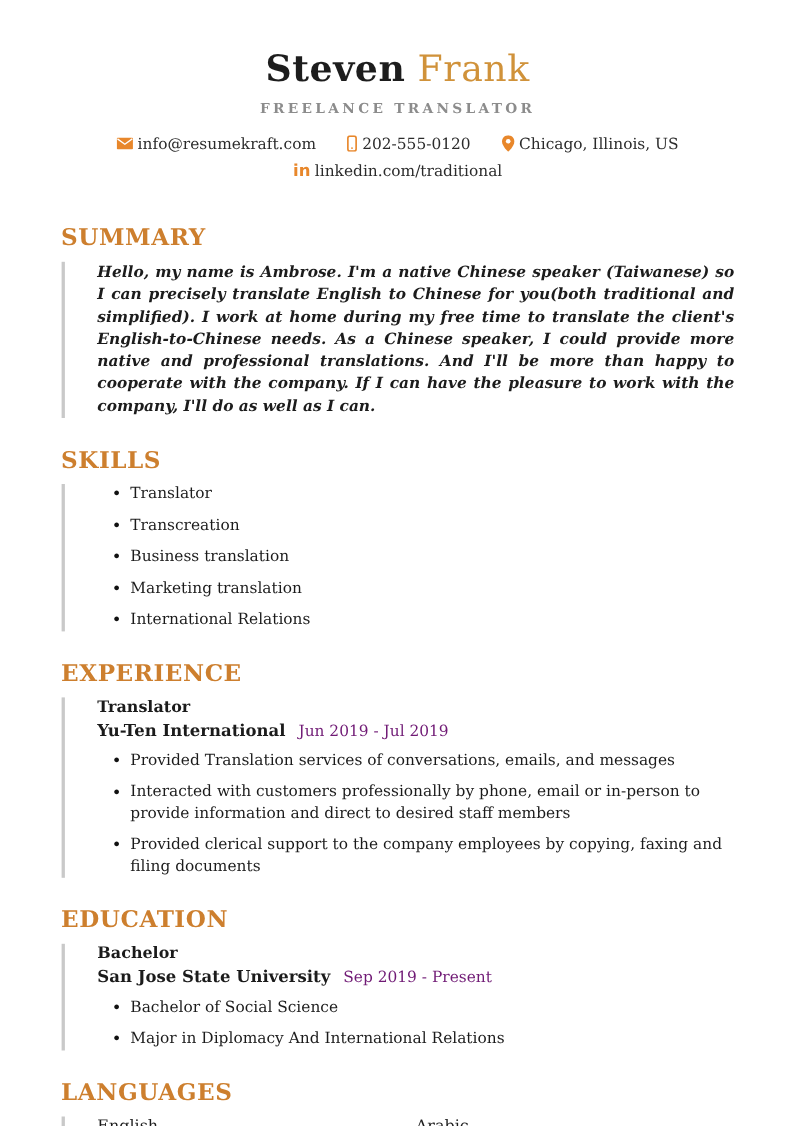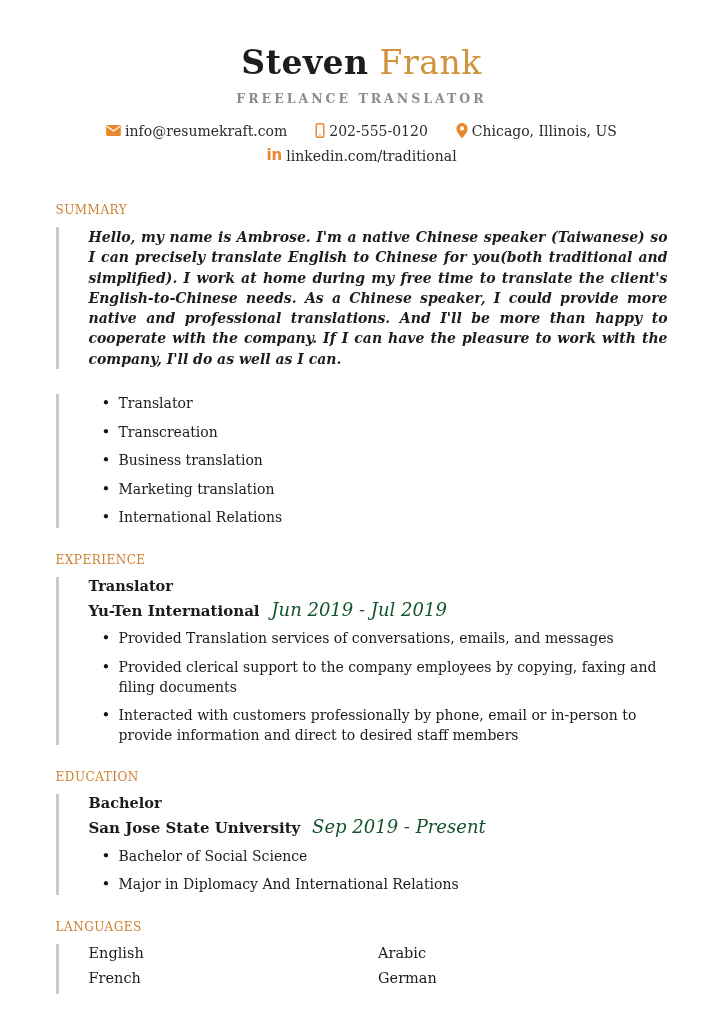--- a/index.html
+++ b/index.html
@@ -32,21 +32,21 @@
   .contact-item .icon { display: inline-flex; align-items: center; }
   .linkedin-glyph {
     font-family: "DejaVu Sans", "Liberation Sans", sans-serif;
     font-weight: bold; color: #e8872b; font-size: 15px; line-height: 1;
   }
 
   
   .section { margin-top: 25px; }
   .section.first { margin-top: 39px; }
   .section-heading {
-    color: #cd7f2e; font-size: 12px; font-weight: normal; letter-spacing: 0.5px;
+    color: #cd7f2e; font-size: 21px; font-weight: bold; letter-spacing: 0.5px;
   }
   .section-body {
     border-left: 3px solid #c9c9c9;
     padding-left: 30px;
     margin-top: 10px;
   }
 
   .summary-text {
     margin: 0; font-size: 14px; line-height: 1.45;
     font-weight: bold; font-style: italic; text-align: justify; color: #1c1c1c;
@@ -58,21 +58,21 @@
     line-height: 1.32; margin-bottom: 6px;
   }
   ul.bullets li::before {
     content: "\2022"; position: absolute; left: 0; top: -1px; font-size: 15px; color: #111;
   }
   ul.bullets.spaced li { margin-bottom: 9px; line-height: 1.4; }
 
   .entry-role { font-weight: bold; font-size: 14.5px; line-height: 1.3; }
   .entry-org-line { font-size: 15px; margin: 2px 0 8px 0; line-height: 1.3; }
   .entry-org { font-weight: bold; }
-  .entry-dates { color: #14532d; font-style: italic; font-size: 18px; margin-left: 7px; }
+  .entry-dates { color: #701a75; font-size: 14px; margin-left: 7px; }
 
   .languages-grid { display: grid; grid-template-columns: 1fr 1fr; }
   .lang-item { font-size: 14.5px; line-height: 1.3; margin-bottom: 6px; }
 </style>
 </head>
 <body>
 
 <div class="page">
   <div class="content">
 
@@ -122,20 +122,21 @@
     </div>
 
     <div class="section first">
       <div class="section-heading">SUMMARY</div>
       <div class="section-body">
         <p class="summary-text">Hello, my name is Ambrose. I'm a native Chinese speaker (Taiwanese) so I can precisely translate English to Chinese for you(both traditional and simplified). I work at home during my free time to translate the client's English-to-Chinese needs. As a Chinese speaker, I could provide more native and professional translations. And I'll be more than happy to cooperate with the company. If I can have the pleasure to work with the company, I'll do as well as I can.</p>
       </div>
     </div>
 
     <div class="section">
+      <div class="section-heading">SKILLS</div>
       <div class="section-body">
         <ul class="bullets spaced">
           <li>Translator</li>
           <li>Transcreation</li>
           <li>Business translation</li>
           <li>Marketing translation</li>
           <li>International Relations</li>
         </ul>
       </div>
     </div>
@@ -144,22 +145,22 @@
       <div class="section-heading">EXPERIENCE</div>
       <div class="section-body">
         <div>
           <div class="entry-role">Translator</div>
           <div class="entry-org-line">
             <span class="entry-org">Yu-Ten International</span>
             <span class="entry-dates">Jun 2019 - Jul 2019</span>
           </div>
           <ul class="bullets spaced">
             <li>Provided Translation services of conversations, emails, and messages</li>
+            <li>Interacted with customers professionally by phone, email or in-person to provide information and direct to desired staff members</li>
             <li>Provided clerical support to the company employees by copying, faxing and filing documents</li>
-            <li>Interacted with customers professionally by phone, email or in-person to provide information and direct to desired staff members</li>
           </ul>
         </div>
       </div>
     </div>
 
     <div class="section">
       <div class="section-heading">EDUCATION</div>
       <div class="section-body">
         <div>
           <div class="entry-role">Bachelor</div>

